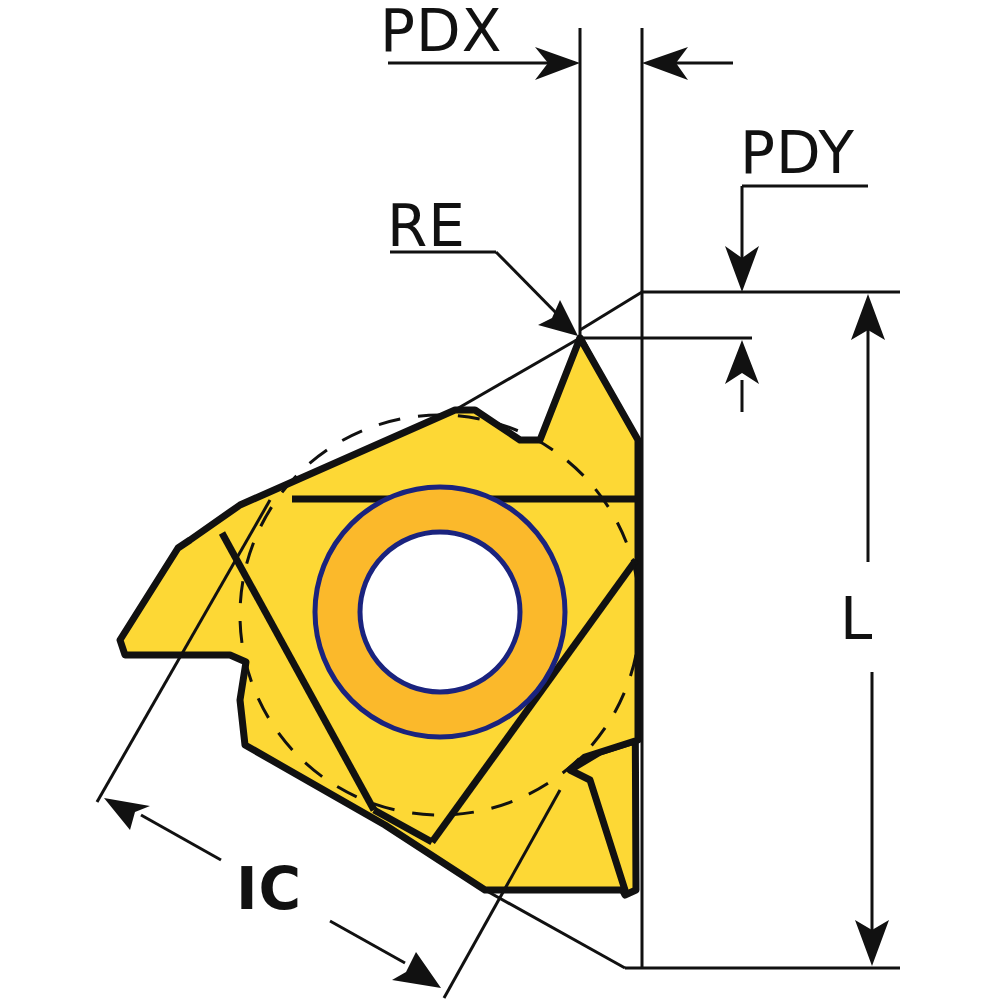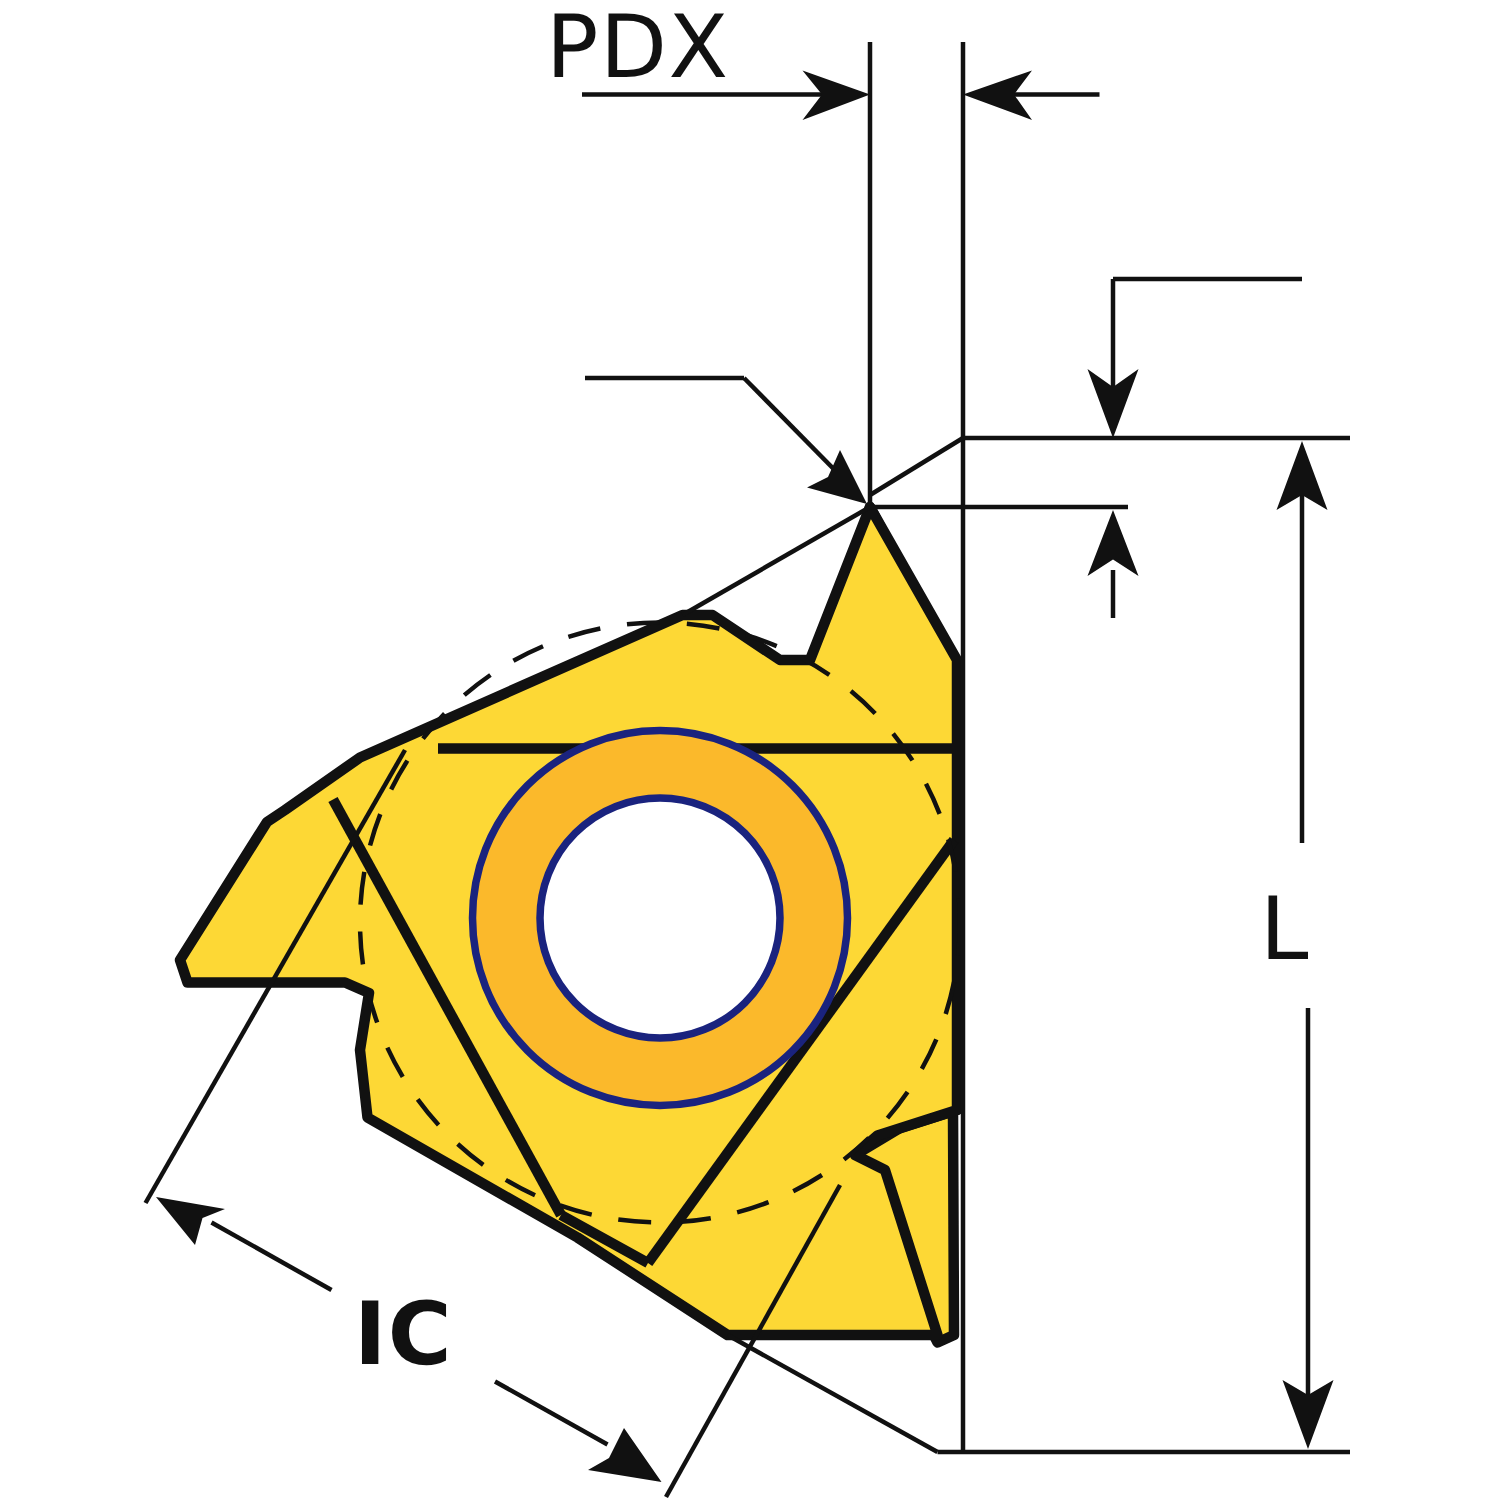--- a/index.html
+++ b/index.html
@@ -8,21 +8,21 @@
     svg { position: absolute; left: 0; top: 0; }
     .dim-label {
       position: absolute;
       font-family: "DejaVu Sans", sans-serif;
       font-weight: normal;
       color: #111111;
       line-height: 1;
       letter-spacing: 1px;
       white-space: nowrap;
     }
-    #lbl-pdx { left: 364px; top: 2px; font-size: 58px; }
+    #lbl-pdx { left: 380px; top: 2px; font-size: 58px; }
     #lbl-pdy { left: 740px; top: 124px; font-size: 58px; }
     #lbl-re  { left: 387px; top: 197px; font-size: 58px; }
     #lbl-l   { left: 840px; top: 590px; font-size: 58px; }
     #lbl-ic  { left: 236px; top: 860px; font-size: 58px; font-weight: bold; }
   </style>
 </head>
 <body>
 
 <div class="canvas">
   <svg width="1000" height="1000" viewBox="0 0 1000 1000">
@@ -117,15 +117,17 @@
       <polygon points="742,340 725,384 742,373 759,384"></polygon>
       <polygon points="578,336 538,325 552,318 560,300"></polygon>
       <polygon points="868,294 851,340 868,330 885,340"></polygon>
       <polygon points="872,966 855,920 872,930 889,920"></polygon>
       <polygon points="104,798 150,806 135,812 130,830"></polygon>
       <polygon points="441,988 392,980 406,972 416,952"></polygon>
     </g>
   </svg>
 
   <span id="lbl-pdx" class="dim-label">PDX</span>
+  <span id="lbl-pdy" class="dim-label">PDY</span>
+  <span id="lbl-re" class="dim-label">RE</span>
   <span id="lbl-l" class="dim-label">L</span>
   <span id="lbl-ic" class="dim-label">IC</span>
 </div>
 
 </body></html>

